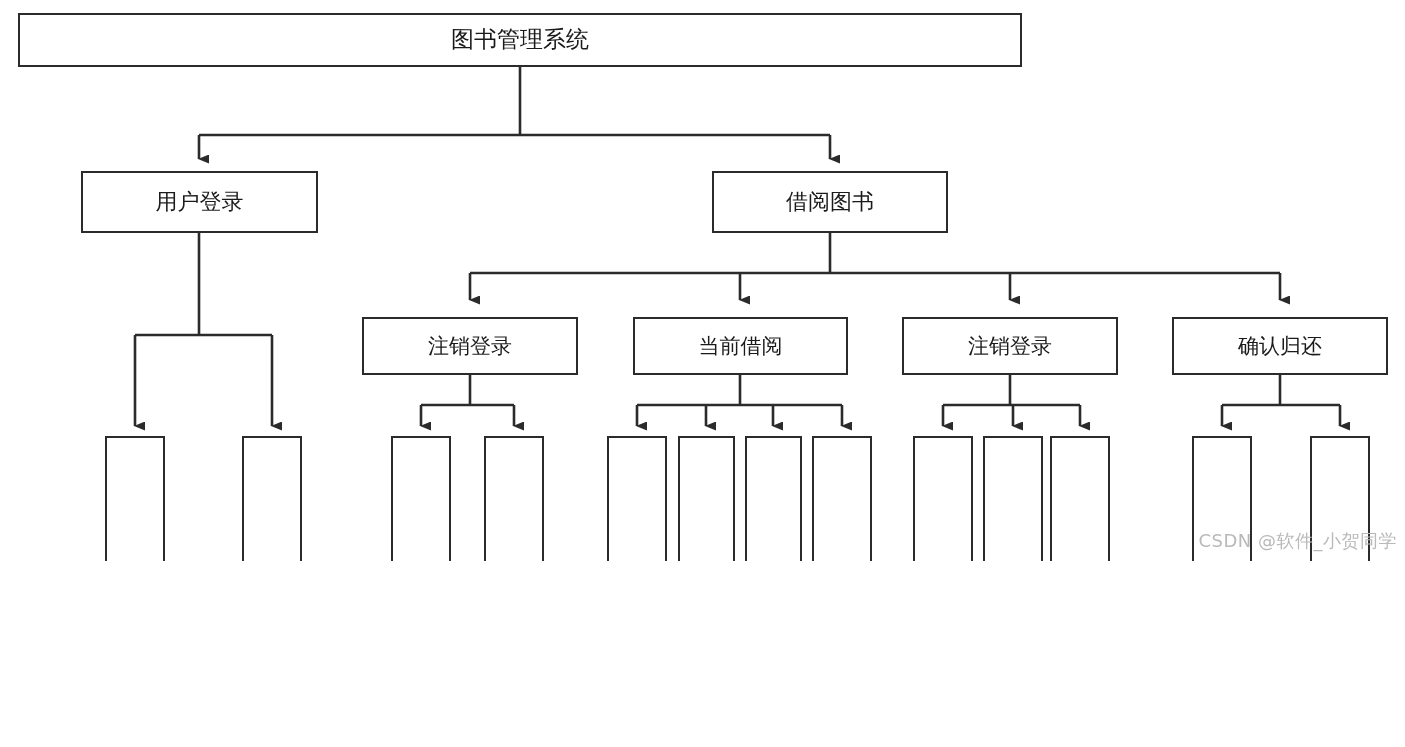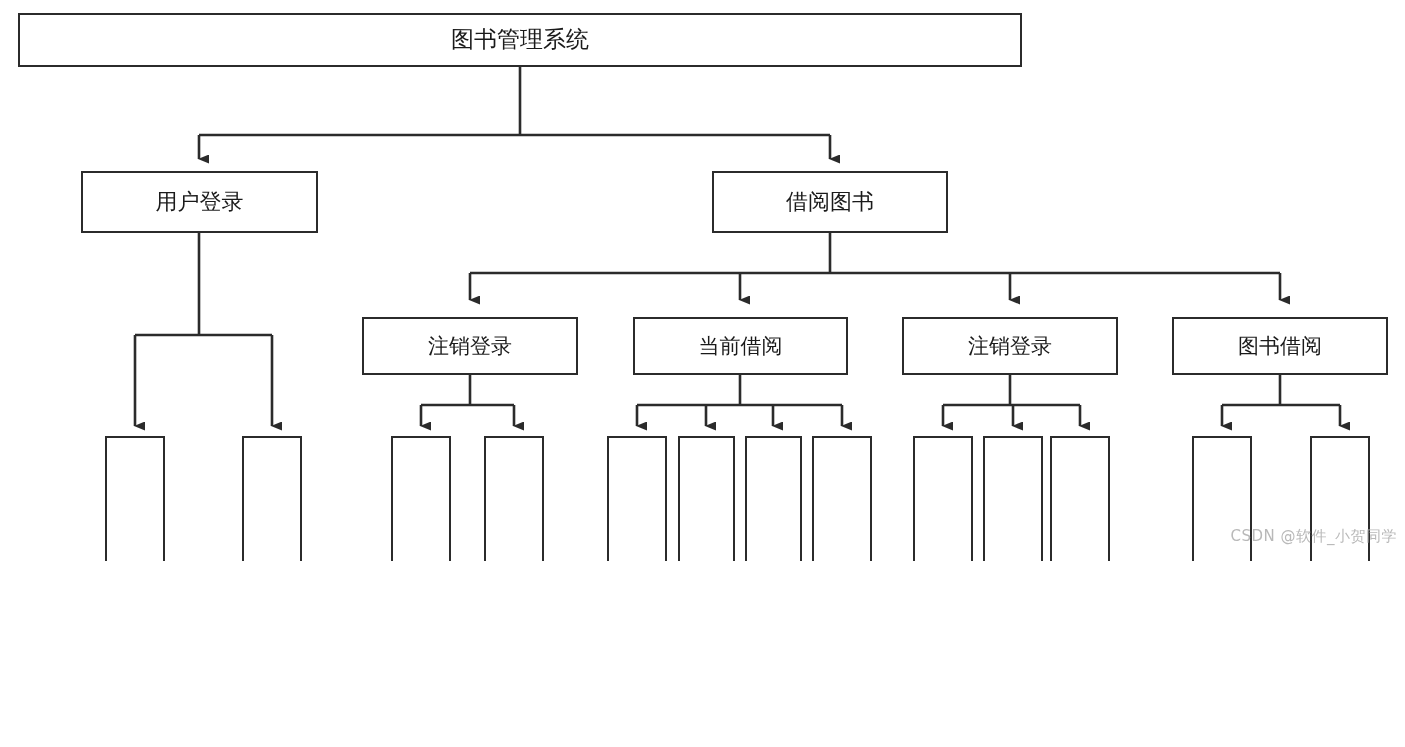--- a/index.html
+++ b/index.html
@@ -59,22 +59,22 @@
     justify-content: center;
   }
   .node.leaf .leaf-text {
     writing-mode: vertical-rl;
     text-orientation: upright;
     white-space: nowrap;
   }
   #watermark {
     position: absolute;
     right: 8px;
-    bottom: 15px;
-    font-size: 15px;
+    bottom: 8px;
+    font-size: 18px;
     color: #b9b9b9;
     letter-spacing: 0.5px;
     white-space: nowrap;
     user-select: none;
   }
 </style>
 </head>
 <body>
 
 <div id="diagram-root">
@@ -144,21 +144,21 @@
   <div class="node lvl3" style="left:362px; top:317px; width:216px; height:58px;">
     <span>注销登录</span>
   </div>
   <div class="node lvl3" style="left:633px; top:317px; width:215px; height:58px;">
     <span>当前借阅</span>
   </div>
   <div class="node lvl3" style="left:902px; top:317px; width:216px; height:58px;">
     <span>注销登录</span>
   </div>
   <div class="node lvl3" style="left:1172px; top:317px; width:216px; height:58px;">
-    <span>图书借阅</span>
+    <span>确认归还</span>
   </div>
 
   <div class="node leaf" style="left:105px; top:436px; width:60px; height:300px;">
     <span class="leaf-text">用户登录</span>
   </div>
   <div class="node leaf" style="left:242px; top:436px; width:60px; height:300px;">
     <span class="leaf-text">注销登录</span>
   </div>
 
   <div class="node leaf" style="left:391px; top:436px; width:60px; height:300px;">

